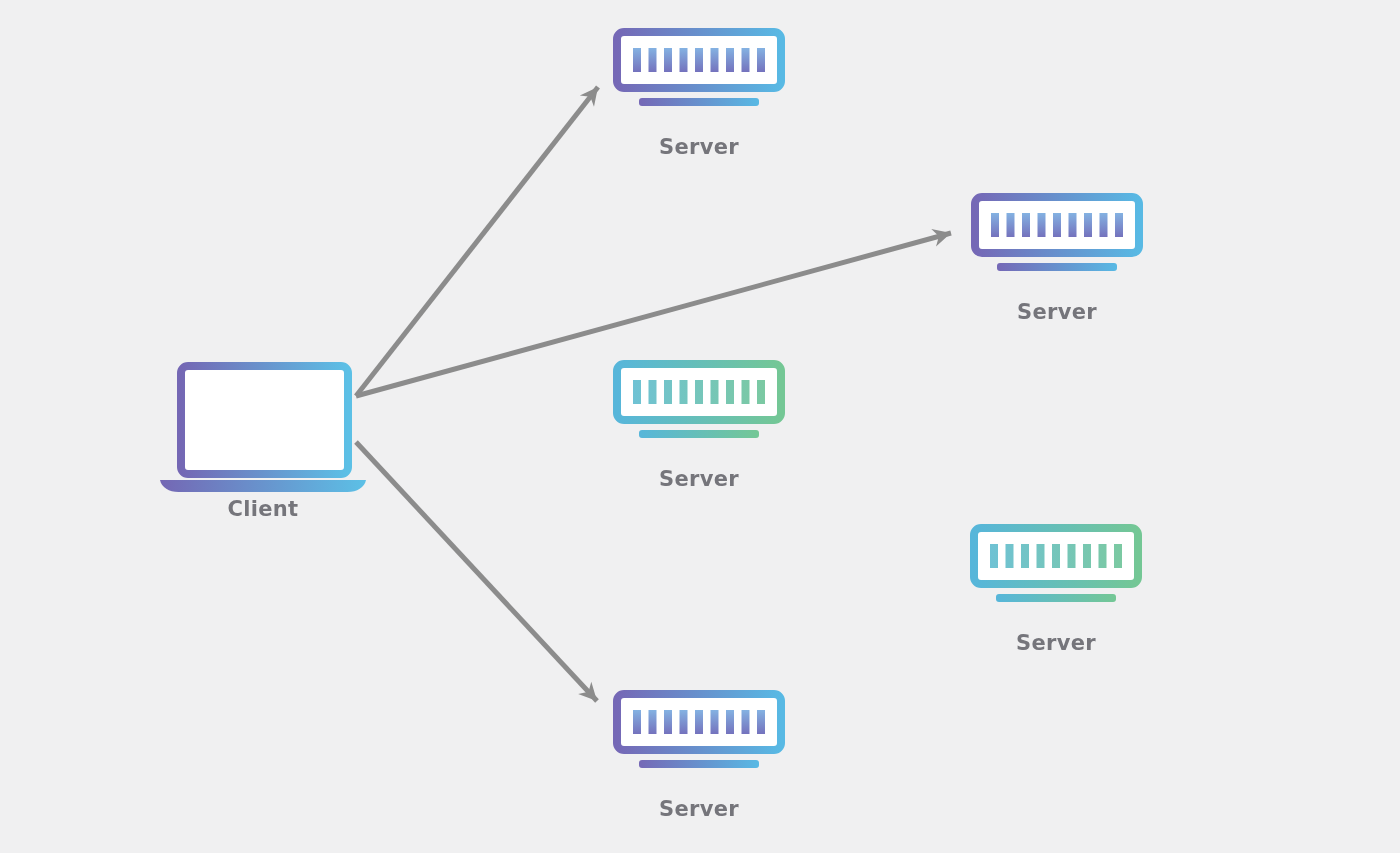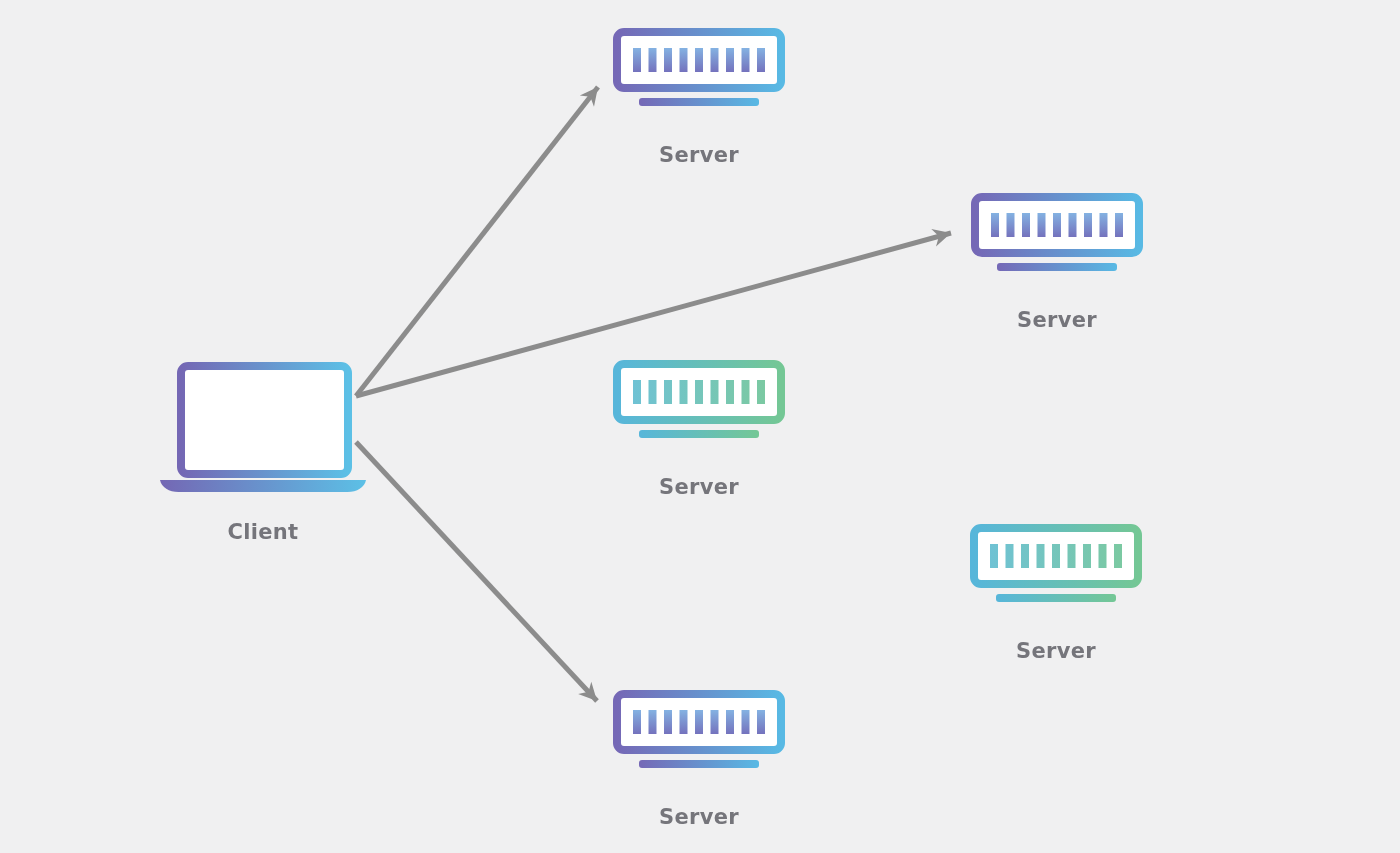--- a/index.html
+++ b/index.html
@@ -25,22 +25,22 @@
     text-align: center;
   }
   .node .label {
     text-align: center;
     font-weight: 700;
     font-size: 21px;
     line-height: 26px;
     letter-spacing: 0.3px;
     color: #75757b;
   }
-  .server-node .label { margin-top: 32px; }
-  .client-node .label { margin-top: 23px; }
+  .server-node .label { margin-top: 24px; }
+  .client-node .label { }
 
   
   .pos-client   { left: 160px; top: 362px; width: 206px; }
   .pos-server-1 { left: 613px; top: 28px;  width: 172px; }
   .pos-server-2 { left: 971px; top: 193px; width: 172px; }
   .pos-server-3 { left: 613px; top: 360px; width: 172px; }
   .pos-server-4 { left: 970px; top: 524px; width: 172px; }
   .pos-server-5 { left: 613px; top: 690px; width: 172px; }
 </style>
 </head>

